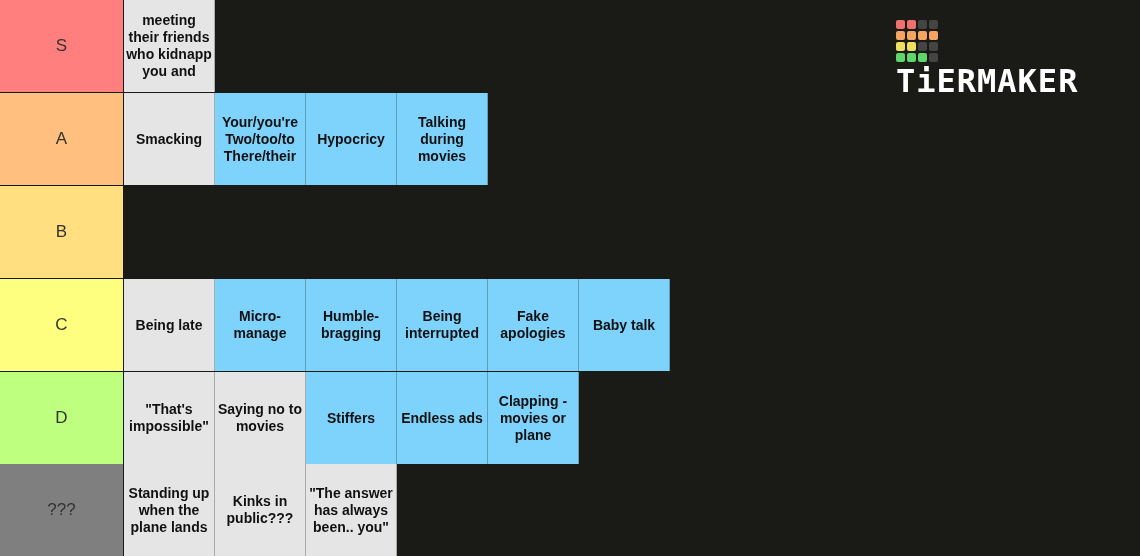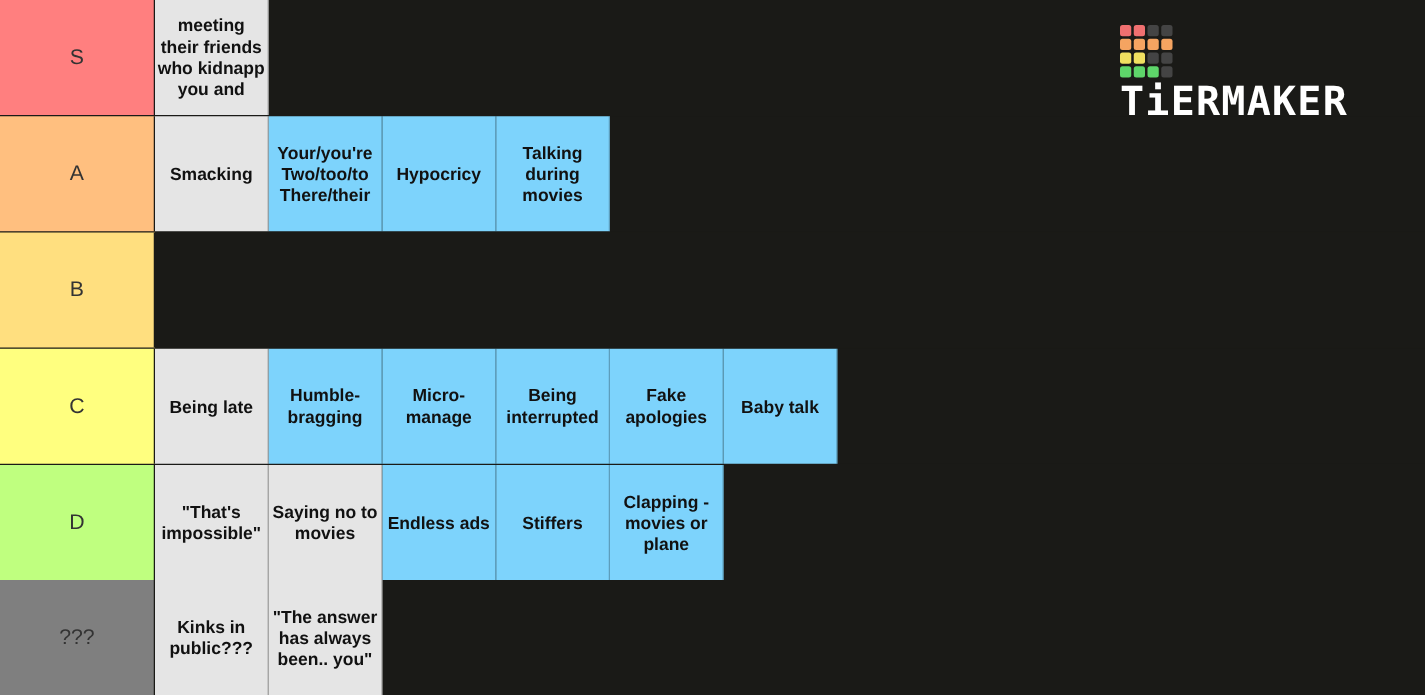--- a/index.html
+++ b/index.html
@@ -77,24 +77,24 @@
     <div class="row" style="top: 186px;">
       <div class="label" style="background: rgb(255, 223, 127);">B</div>
     </div>
     <div class="row" style="top: 279px;">
       <div class="label" style="background: rgb(255, 255, 127);">C</div>
       <div class="items">
         <div class="item purple">
           <span class="txt">Being late</span>
         </div>
         <div class="item green">
-          <span class="txt">Humble-bragging</span>
+          <span class="txt">Micro-manage</span>
         </div>
         <div class="item green">
-          <span class="txt">Micro-manage</span>
+          <span class="txt">Humble-bragging</span>
         </div>
         <div class="item green">
           <span class="txt">Being interrupted</span>
         </div>
         <div class="item green">
           <span class="txt">Fake apologies</span>
         </div>
         <div class="item green">
           <span class="txt">Baby talk</span>
         </div>
@@ -103,33 +103,36 @@
     <div class="row" style="top: 372px;">
       <div class="label" style="background: rgb(191, 255, 127);">D</div>
       <div class="items">
         <div class="item purple">
           <span class="txt">"That's impossible"</span>
         </div>
         <div class="item purple">
           <span class="txt">Saying no to movies</span>
         </div>
         <div class="item green">
-          <span class="txt">Endless ads</span>
+          <span class="txt">Stiffers</span>
         </div>
         <div class="item green">
-          <span class="txt">Stiffers</span>
+          <span class="txt">Endless ads</span>
         </div>
         <div class="item green">
           <span class="txt">Clapping - movies or plane</span>
         </div>
       </div>
     </div>
     <div class="row" style="top: 464px;">
       <div class="label" style="background: rgb(127, 127, 127);">???</div>
       <div class="items">
+        <div class="item purple">
+          <span class="txt">Standing up when the plane lands</span>
+        </div>
         <div class="item purple">
           <span class="txt">Kinks in public???</span>
         </div>
         <div class="item purple">
           <span class="txt">"The answer has always been.. you"</span>
         </div>
       </div>
     </div>
   </div>
 

